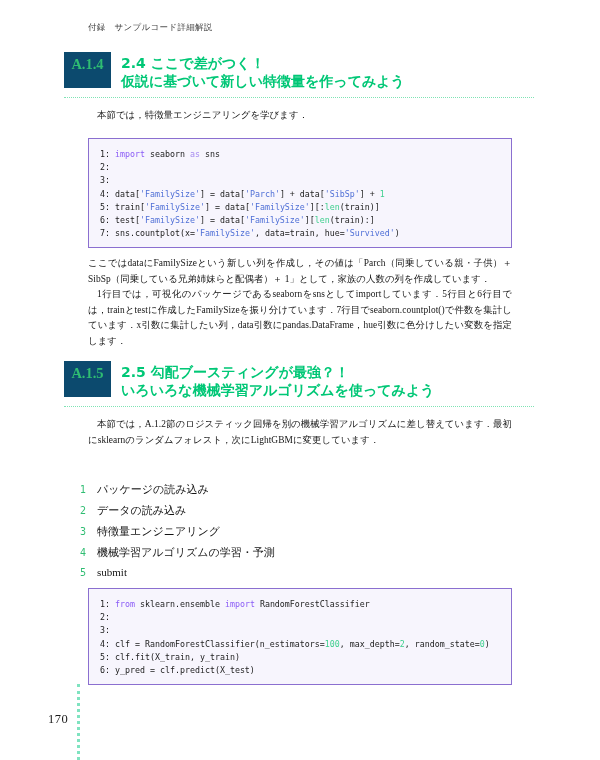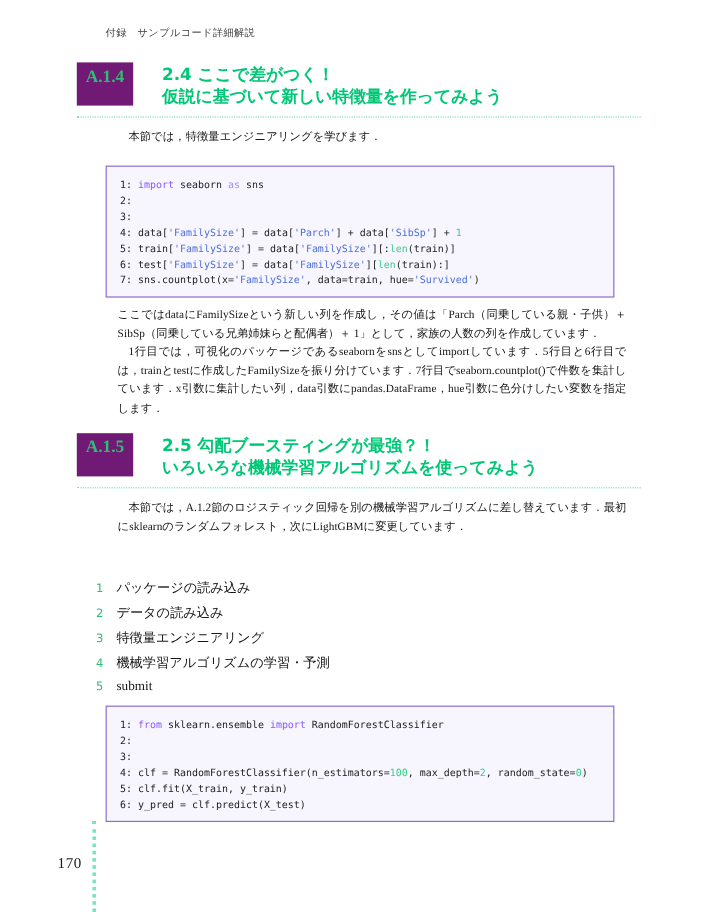--- a/index.html
+++ b/index.html
@@ -38,33 +38,33 @@
   .section-head {
     position: absolute;
     left: 64px;
     width: 470px;
   }
   .section-head .sh-row {
     display: flex;
     align-items: flex-start;
   }
   .sh-number {
-    background: #701a75;
+    background: #0c4a6e;
     color: #2fbd72;
     font-family: "Liberation Serif", "DejaVu Serif", serif;
     font-weight: bold;
     font-size: 14.5px;
     line-height: 19px;
     padding: 3px 6px 14px 6px;
     min-width: 47px;
     text-align: center;
     box-sizing: border-box;
   }
   .sh-titles {
-    padding-left: 24px;
+    padding-left: 10px;
     padding-top: 2px;
   }
   .sh-line {
     color: #00c776;
     font-family: "DejaVu Sans", "Liberation Sans", sans-serif;
     font-weight: bold;
     font-size: 14px;
     line-height: 18px;
     white-space: nowrap;
   }
@@ -77,21 +77,20 @@
   }
 
   
   .para {
     position: absolute;
     font-size: 9.4px;
     line-height: 15.6px;
     color: #141414;
     text-align: justify;
     letter-spacing: 0.08px;
-    margin-left: 10px;
   }
   .para p { margin: 0; }
   .para p.indent { text-indent: 9px; }
 
   
   .codeblock {
     position: absolute;
     background: #f7f5fd;
     border: 1.6px solid #8b6fd0;
     box-sizing: border-box;

